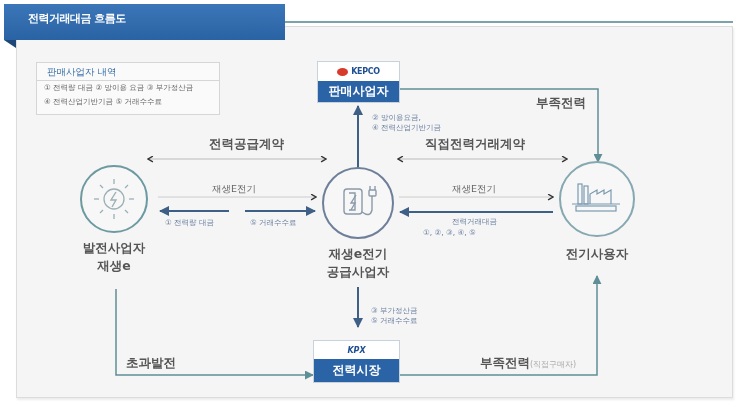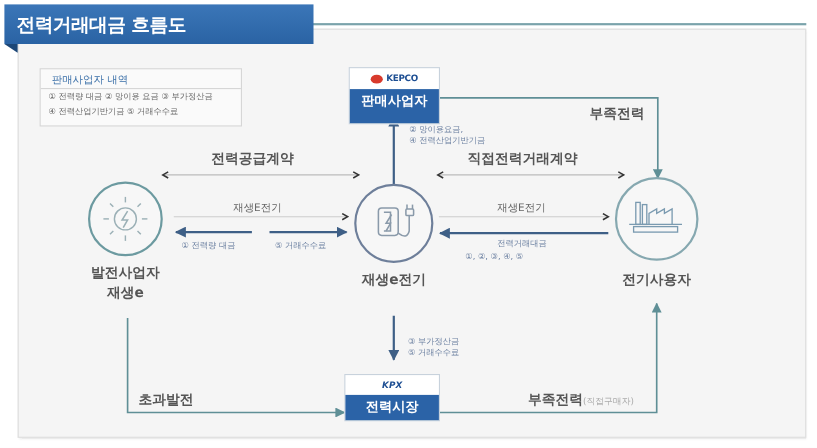--- a/index.html
+++ b/index.html
@@ -7,21 +7,21 @@
   body { font-family: "DejaVu Sans", "Liberation Sans", sans-serif; position: relative; color: #555; }
 
   .panel {
     position: absolute; left: 16px; top: 26px; width: 717px; height: 372px;
     background: #f5f5f5; border: 1px solid #dcdcdc; box-shadow: 1px 2px 2px rgba(0,0,0,0.08);
   }
   .title-line { position: absolute; left: 280px; top: 21px; width: 453px; height: 2px; background: #7aa3ab; }
   .title-tab {
     position: absolute; left: 4px; top: 4px; width: 281px; height: 36px;
     background: linear-gradient(180deg, #3b76b8 0%, #2a63a4 100%);
-    color: #fff; font-size: 17px; font-weight: bold; padding: 7px 0 0 11px;
+    color: #fff; font-size: 11px; font-weight: bold; padding: 7px 0 0 24px;
     letter-spacing: -0.5px;
   }
   .title-fold {
     position: absolute; left: 4px; top: 40px; width: 0; height: 0;
     border-top: 8px solid #1c4777; border-left: 12px solid transparent;
   }
 
   .legend {
     position: absolute; left: 36px; top: 62px; width: 184px; height: 53px;
     background: #fafafa; border: 1px solid #d6d6d6;
@@ -32,21 +32,21 @@
 
   .lbl { position: absolute; white-space: nowrap; color: #555; }
   .lbl-lg { font-size: 12.5px; font-weight: bold; color: #555; }
   .lbl-md { font-size: 9.5px; color: #666; }
   .lbl-sm { font-size: 7.5px; color: #6a7fa0; line-height: 10px; }
   .lbl-node { font-size: 12.5px; font-weight: bold; color: #555; text-align: center; line-height: 18px; }
   .lbl-note { font-size: 8px; color: #aaa; font-weight: normal; }
 
   .org-box { position: absolute; width: 83px; border: 1px solid #c8d2dc; background: #fff; }
   .org-logo { height: 19px; display: flex; align-items: center; justify-content: center; }
-  .org-name { height: 31px; background: #2b63a7; color: #fff; font-size: 12px; font-weight: bold; text-align: center; line-height: 21px; }
+  .org-name { height: 21px; background: #2b63a7; color: #fff; font-size: 12px; font-weight: bold; text-align: center; line-height: 21px; }
 
   svg.lines { position: absolute; left: 0; top: 0; }
 </style>
 </head>
 <body>
 
 <div class="title-line"></div>
 <div class="panel"></div>
 <div class="title-tab">전력거래대금 흐름도</div>
 <div class="title-fold"></div>
@@ -139,21 +139,21 @@
   <div class="org-name">판매사업자</div>
 </div>
 
 <div class="org-box" style="left:313px; top:340px; width:87px;">
   <div class="org-logo" style="height:18px;">
     <span style="font-size:8px;font-weight:bold;font-style:italic;color:#1e4f93;">KPX</span>
   </div>
   <div class="org-name" style="height:23px;line-height:23px;">전력시장</div>
 </div>
 
-<div class="lbl lbl-lg" style="left:192px; top:136px;">전력공급계약</div>
+<div class="lbl lbl-lg" style="left:209px; top:136px;">전력공급계약</div>
 <div class="lbl lbl-lg" style="left:425px; top:136px;text-align:center;">직접전력거래계약</div>
 
 <div class="lbl lbl-md" style="left:212px; top:183px;">재생E전기</div>
 <div class="lbl lbl-md" style="left:452px; top:183px;">재생E전기</div>
 
 <div class="lbl lbl-sm" style="left:165px; top:218px;">① 전력량 대금</div>
 <div class="lbl lbl-sm" style="left:250px; top:218px;">⑤ 거래수수료</div>
 
 <div class="lbl lbl-sm" style="left:452px; top:217px;">전력거래대금</div>
 <div class="lbl lbl-sm" style="left:423px; top:228px;">①, ②, ③, ④, ⑤</div>
@@ -173,14 +173,15 @@
 <div class="lbl lbl-lg" style="left:480px; top:355px;">
   <span>부족전력</span><span class="lbl-note">(직접구매자)</span>
 </div>
 
 <div class="lbl lbl-node" style="left:79px; top:239px; width:70px;">
   <div>발전사업자</div>
   <div>재생e</div>
 </div>
 <div class="lbl lbl-node" style="left:318px; top:245px; width:80px;">
   <div>재생e전기</div>
+  <div>공급사업자</div>
 </div>
 <div class="lbl lbl-node" style="left:557px; top:245px; width:80px;">전기사용자</div>
 
 </body></html>

